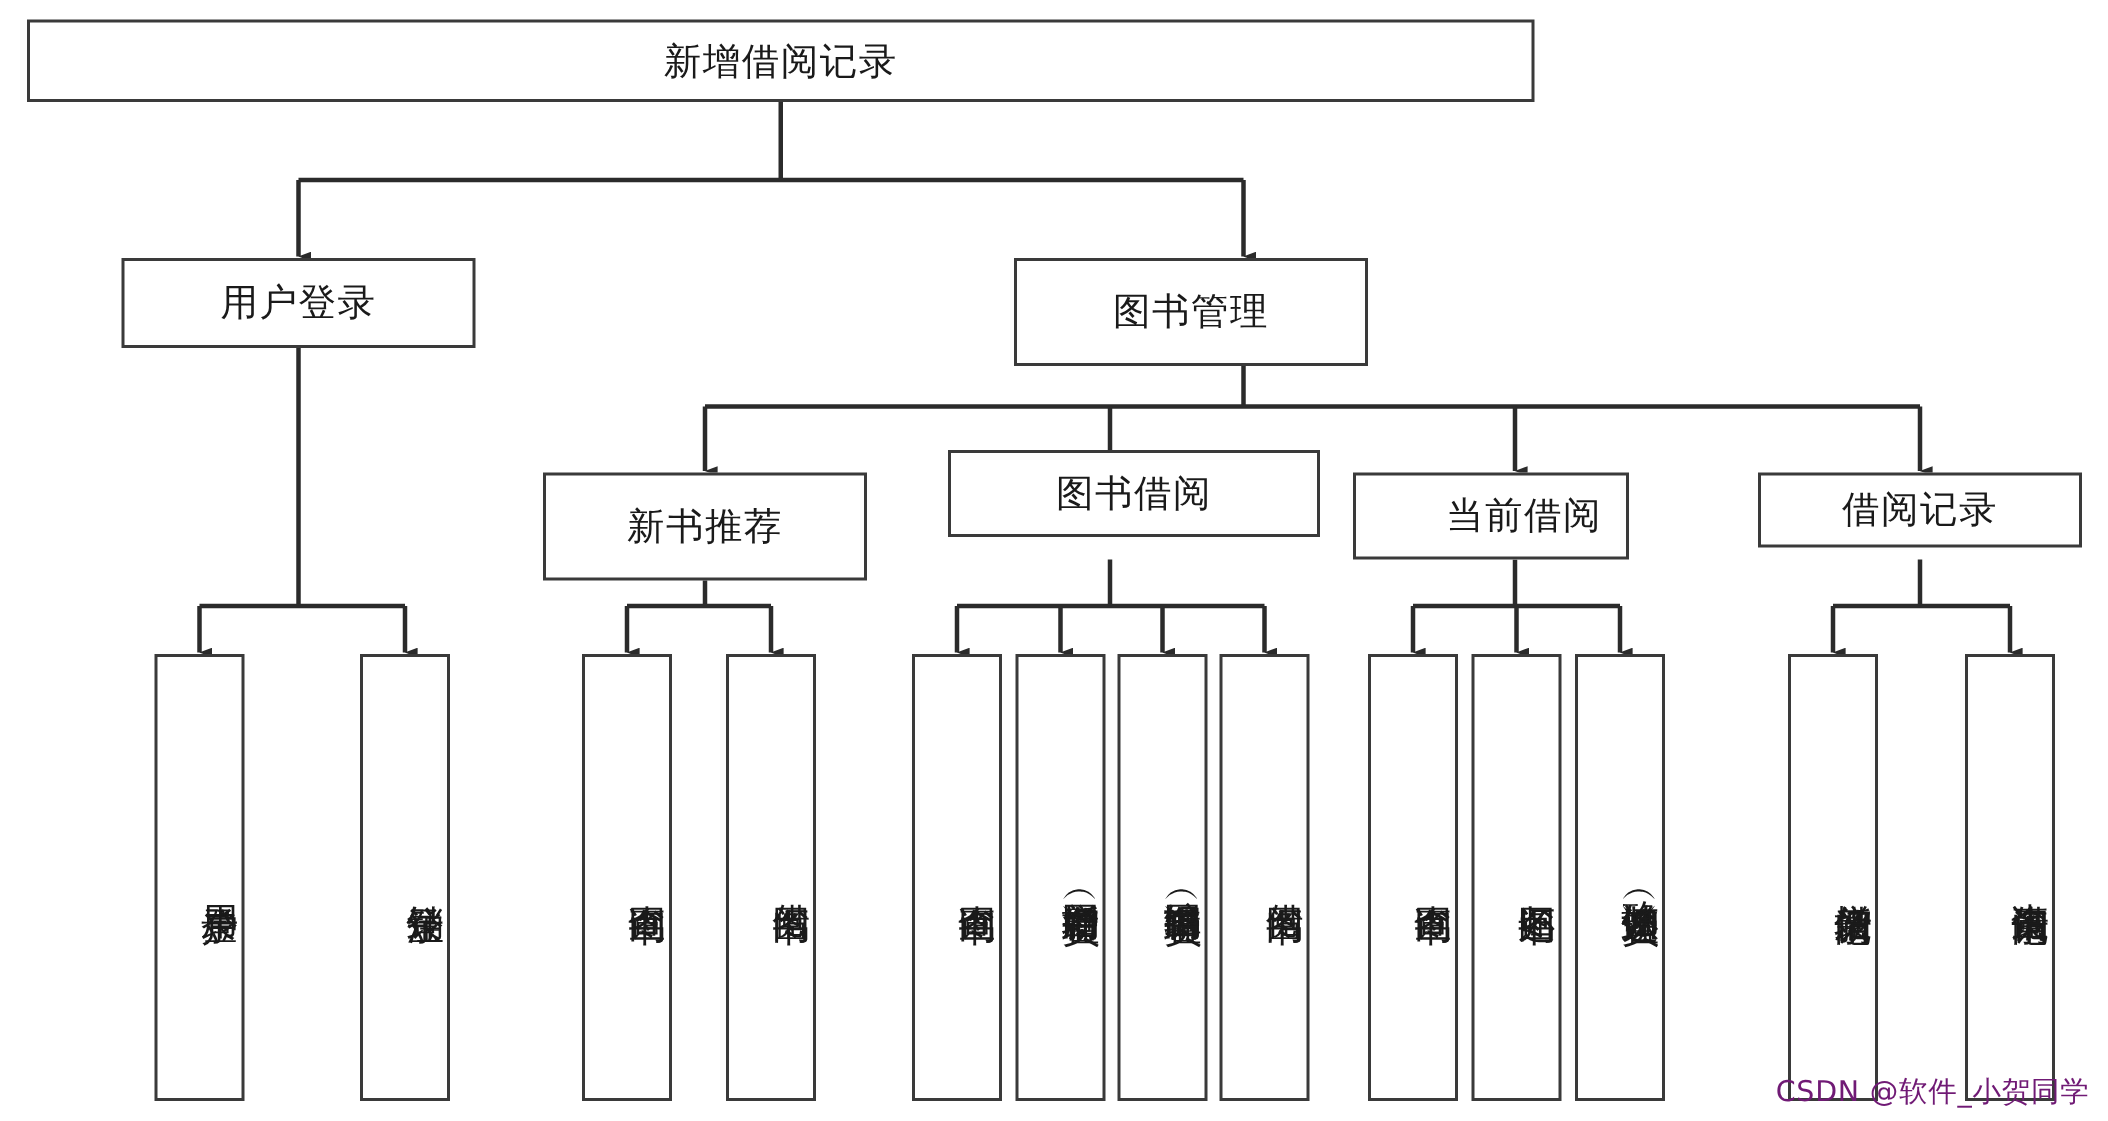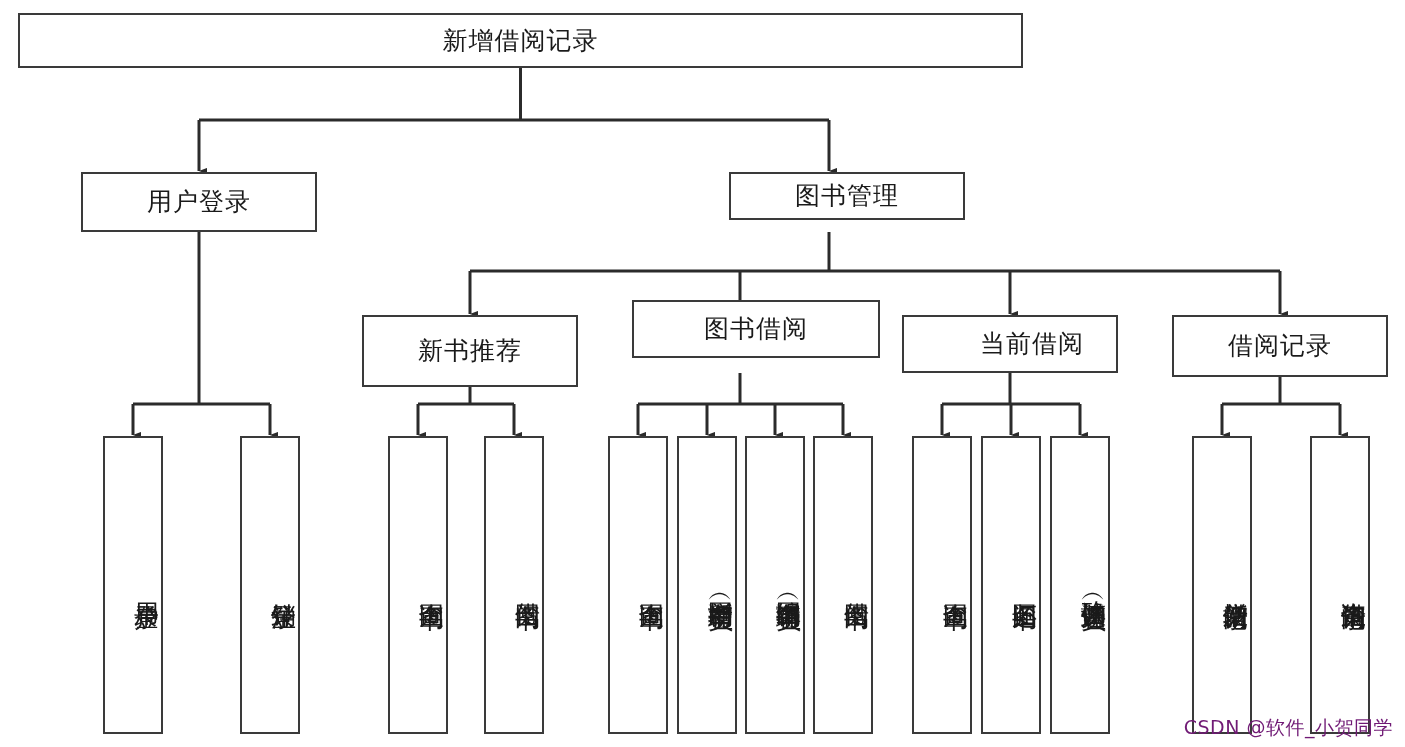--- a/index.html
+++ b/index.html
@@ -113,25 +113,25 @@
         <line x1="1280" y1="373" x2="1280" y2="404"></line>
         <line x1="1222" y1="404" x2="1340" y2="404"></line>
         <line x1="1222" y1="404" x2="1222" y2="435" marker-end="url(#arrowhead)"></line>
         <line x1="1340" y1="404" x2="1340" y2="435" marker-end="url(#arrowhead)"></line>
       </g>
   </svg>
 
   <div id="nodes-layer">
       <div class="node horiz" style="left: 18px; top: 13px; width: 1005px; height: 55px;">新增借阅记录</div>
       <div class="node horiz" style="left: 81px; top: 172px; width: 236px; height: 60px;">用户登录</div>
-      <div class="node horiz" style="left: 729px; top: 172px; width: 236px; height: 48px;">图书管理</div>
+      <div class="node horiz" style="left: 676px; top: 172px; width: 236px; height: 72px;">图书管理</div>
       <div class="node horiz" style="left: 362px; top: 315px; width: 216px; height: 72px;">新书推荐</div>
       <div class="node horiz" style="left: 632px; top: 300px; width: 248px; height: 58px;">图书借阅</div>
-      <div class="node horiz" style="left: 902px; top: 315px; width: 216px; height: 58px; padding-left: 44px;">当前借阅</div>
-      <div class="node horiz" style="left: 1172px; top: 315px; width: 216px; height: 62px;">借阅记录</div>
+      <div class="node horiz" style="left: 902px; top: 315px; width: 184px; height: 58px; padding-left: 44px;">当前借阅</div>
+      <div class="node horiz" style="left: 1172px; top: 315px; width: 216px; height: 50px;">借阅记录</div>
       <div class="node vert" style="left: 103px; top: 436px; width: 60px; height: 298px;">
         <span class="vtext">用户登录</span>
       </div>
       <div class="node vert" style="left: 240px; top: 436px; width: 60px; height: 298px;">
         <span class="vtext">注销登录</span>
       </div>
       <div class="node vert" style="left: 388px; top: 436px; width: 60px; height: 298px;">
         <span class="vtext">查询图书</span>
       </div>
       <div class="node vert" style="left: 484px; top: 436px; width: 60px; height: 298px;">

